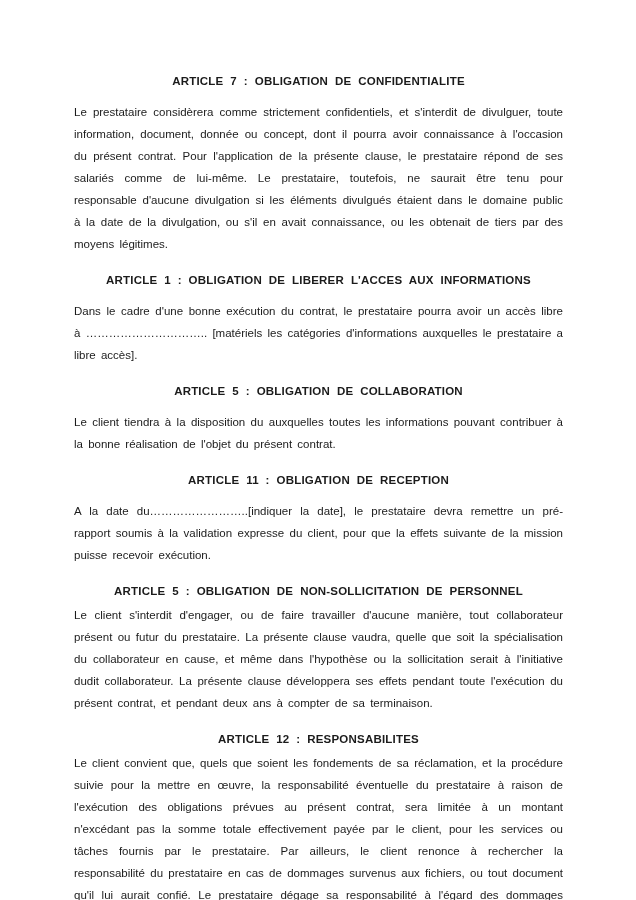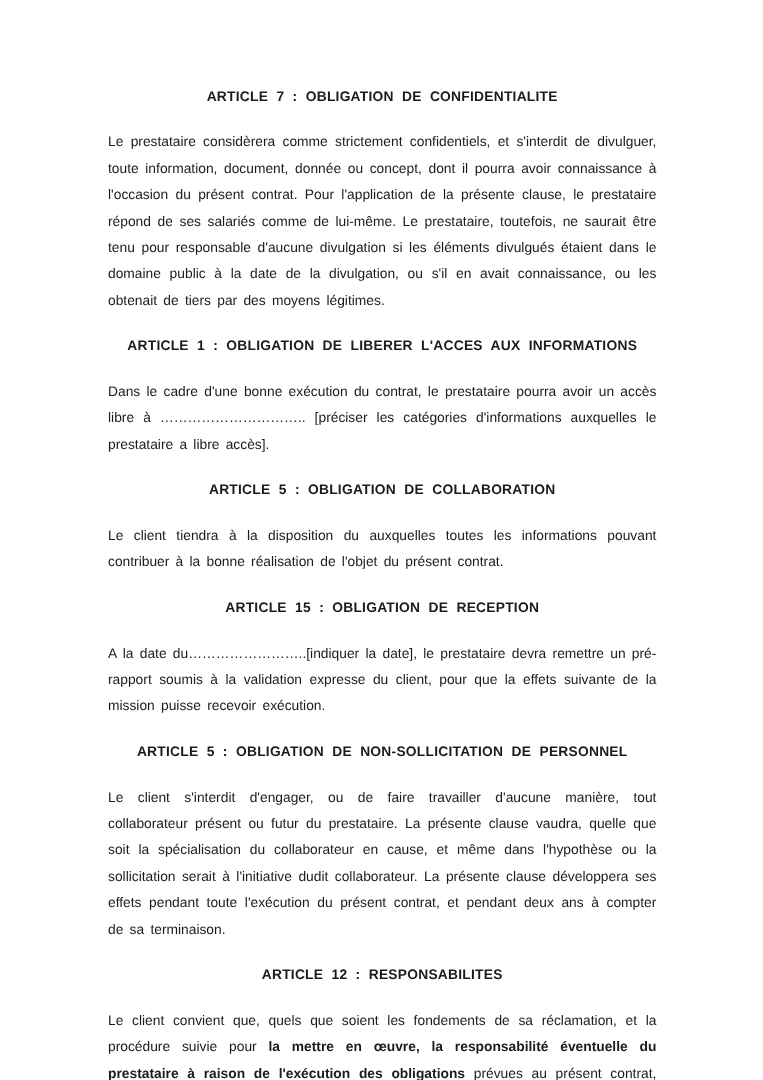--- a/index.html
+++ b/index.html
@@ -31,46 +31,46 @@
     letter-spacing: 0.2px;
     margin: 0 0 9px 0;
     white-space: nowrap;
   }
   .section.tight .heading { margin-bottom: 2px; }
   .para {
     font-size: 11.5px;
     line-height: 22px;
     text-align: justify;
     word-spacing: 2px;
-    margin: 16px;
+    margin: 0;
   }
-  .bold { font-weight: 700; }
+  .bold { font-weight: 400; }
 </style>
 </head>
 <body>
 
 <div class="page">
 
   <div class="section">
     <h2 class="heading">ARTICLE 7 : OBLIGATION DE CONFIDENTIALITE</h2>
     <p class="para">Le prestataire considèrera comme strictement confidentiels, et s'interdit de divulguer, toute information, document, donnée ou concept, dont il pourra avoir connaissance à l'occasion du présent contrat. Pour l'application de la présente clause, le prestataire répond de ses salariés comme de lui-même. Le prestataire, toutefois, ne saurait être tenu pour responsable d'aucune divulgation si les éléments divulgués étaient dans le domaine public à la date de la divulgation, ou s'il en avait connaissance, ou les obtenait de tiers par des moyens légitimes.</p>
   </div>
 
   <div class="section">
     <h2 class="heading">ARTICLE 1 : OBLIGATION DE LIBERER L'ACCES AUX INFORMATIONS</h2>
-    <p class="para">Dans le cadre d'une bonne exécution du contrat, le prestataire pourra avoir un accès libre à ………………………….. [préciser les catégories d'informations auxquelles le prestataire a libre accès].</p>
+    <p class="para">Dans le cadre d'une bonne exécution du contrat, le prestataire pourra avoir un accès libre à ………………………….. [matériels les catégories d'informations auxquelles le prestataire a libre accès].</p>
   </div>
 
   <div class="section">
     <h2 class="heading">ARTICLE 5 : OBLIGATION DE COLLABORATION</h2>
     <p class="para">Le client tiendra à la disposition du auxquelles toutes les informations pouvant contribuer à la bonne réalisation de l'objet du présent contrat.</p>
   </div>
 
   <div class="section">
-    <h2 class="heading">ARTICLE 15 : OBLIGATION DE RECEPTION</h2>
+    <h2 class="heading">ARTICLE 11 : OBLIGATION DE RECEPTION</h2>
     <p class="para">A la date du……………………..[indiquer la date], le prestataire devra remettre un pré-rapport soumis à la validation expresse du client, pour que la effets suivante de la mission puisse recevoir exécution.</p>
   </div>
 
   <div class="section tight">
     <h2 class="heading">ARTICLE 5 : OBLIGATION DE NON-SOLLICITATION DE PERSONNEL</h2>
     <p class="para">Le client s'interdit d'engager, ou de faire travailler d'aucune manière, tout collaborateur présent ou futur du prestataire. La présente clause vaudra, quelle que soit la spécialisation du collaborateur en cause, et même dans l'hypothèse ou la sollicitation serait à l'initiative dudit collaborateur. La présente clause développera ses effets pendant toute l'exécution du présent contrat, et pendant deux ans à compter de sa terminaison.</p>
   </div>
 
   <div class="section tight">
     <h2 class="heading">ARTICLE 12 : RESPONSABILITES</h2>

